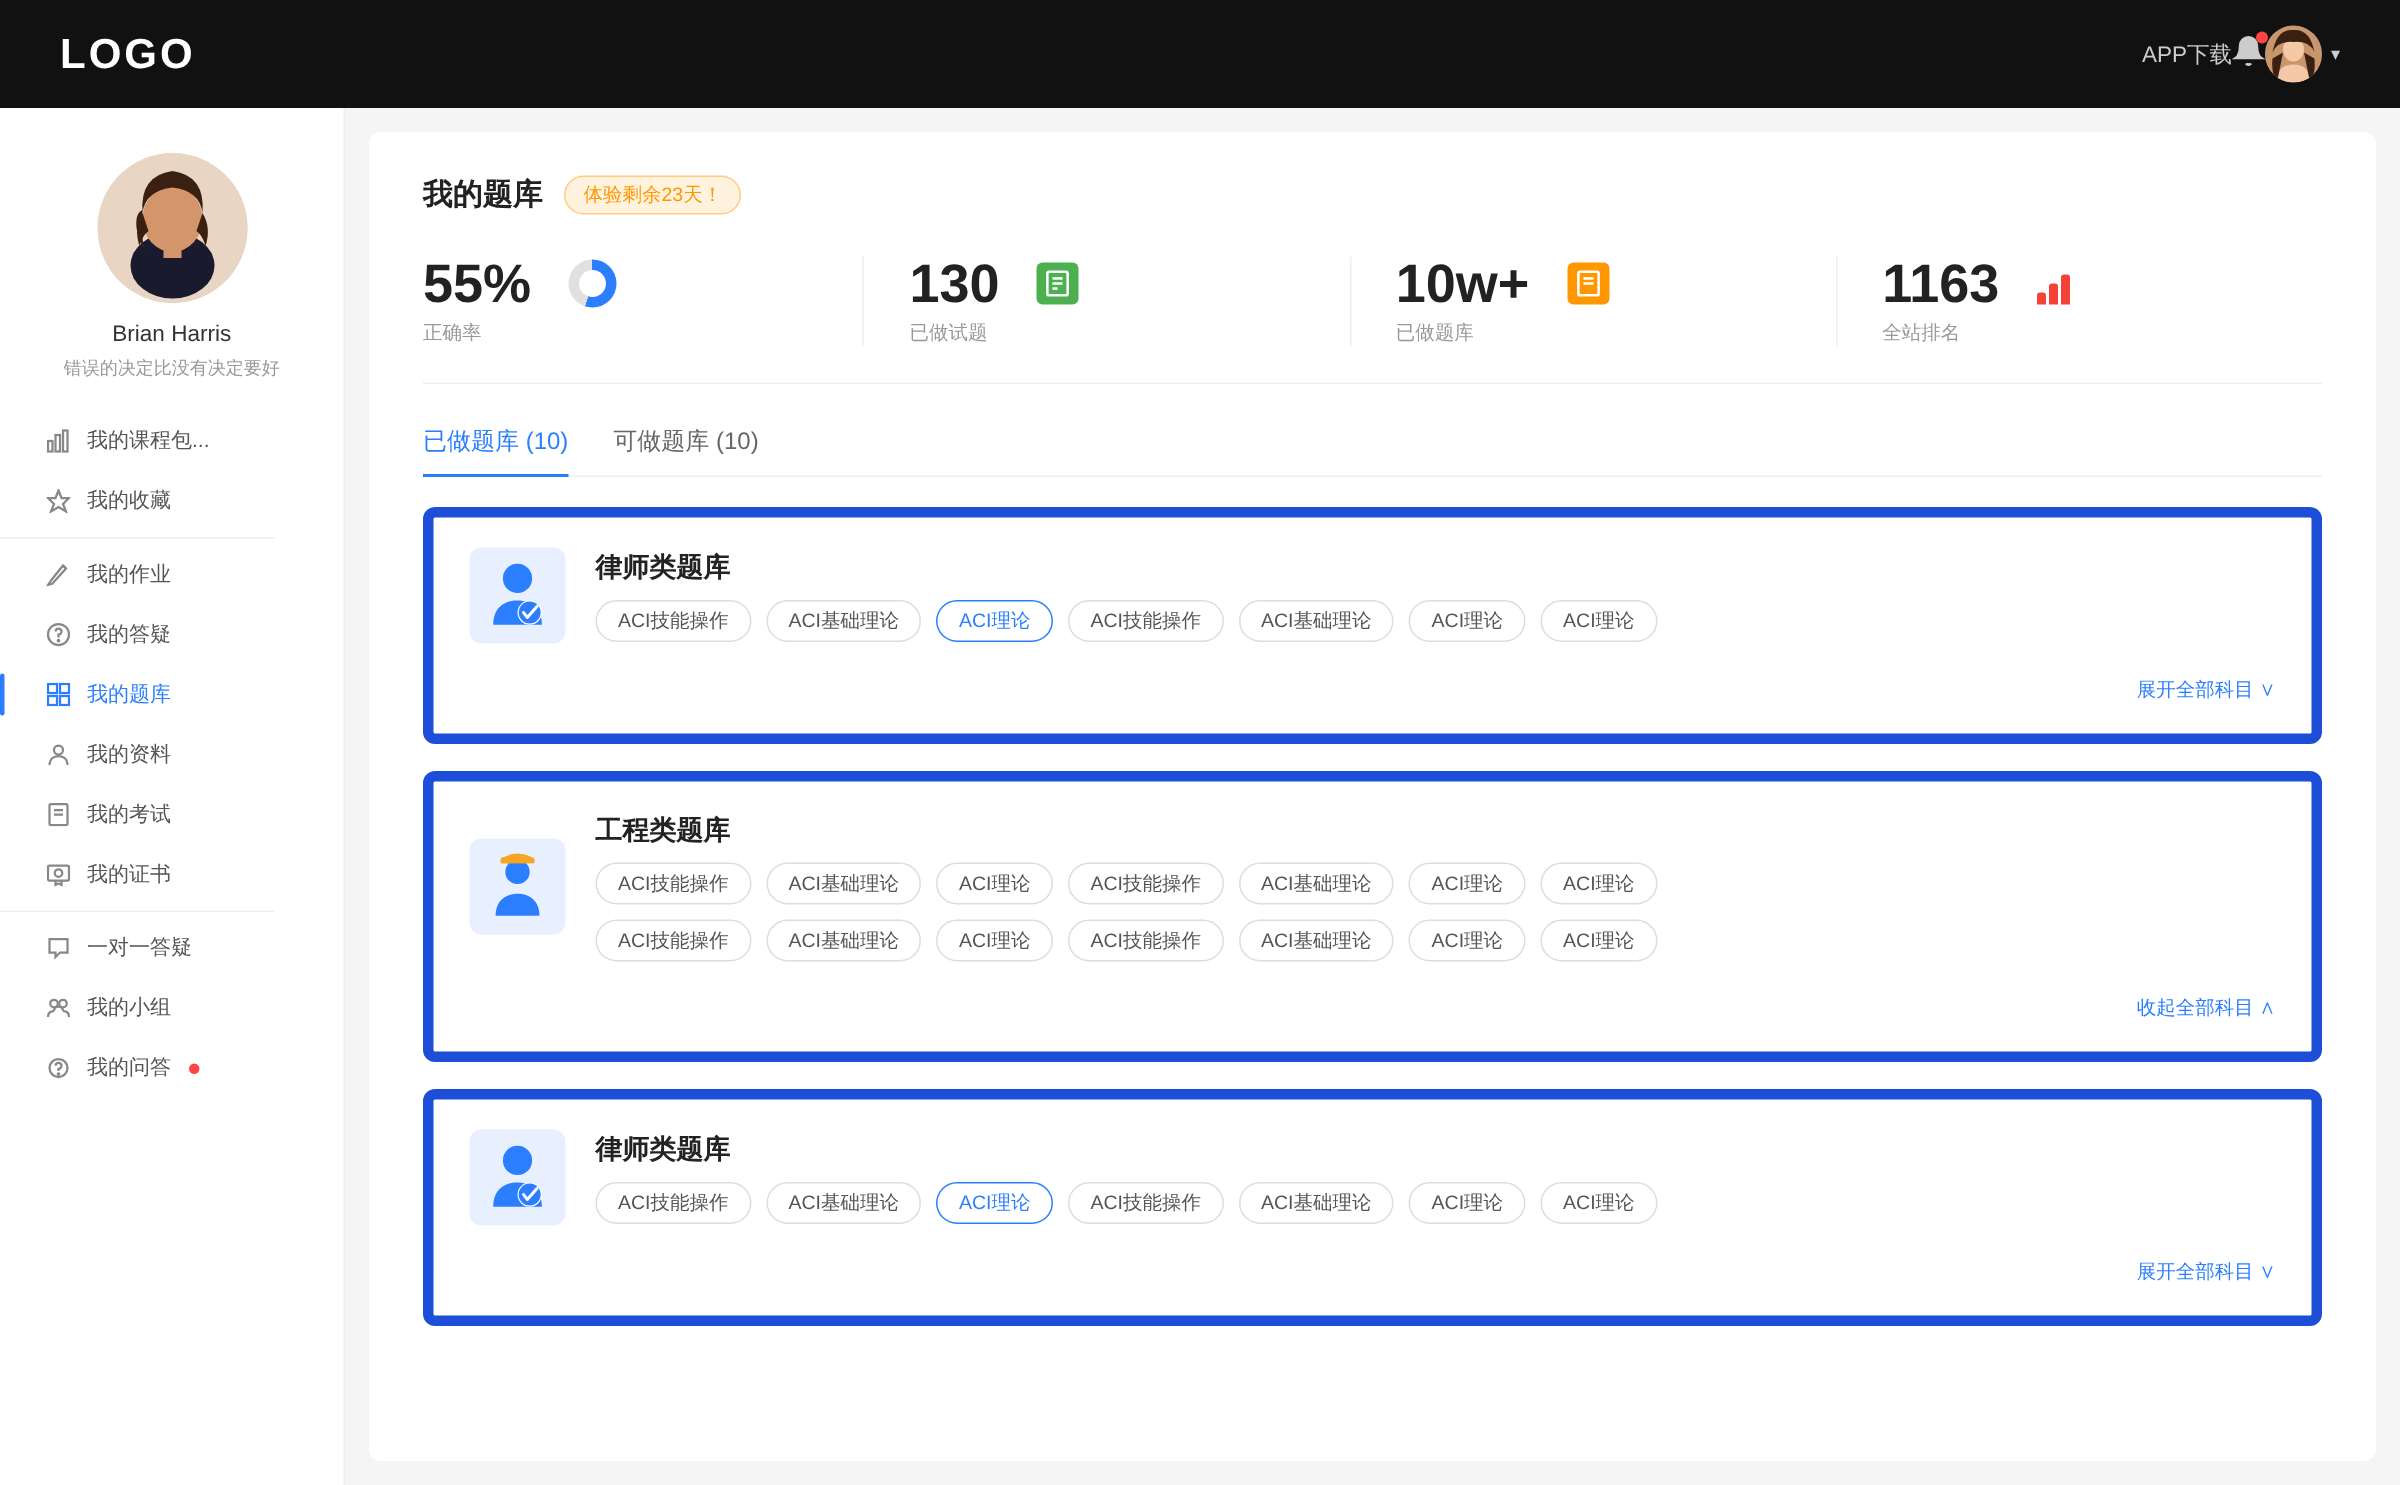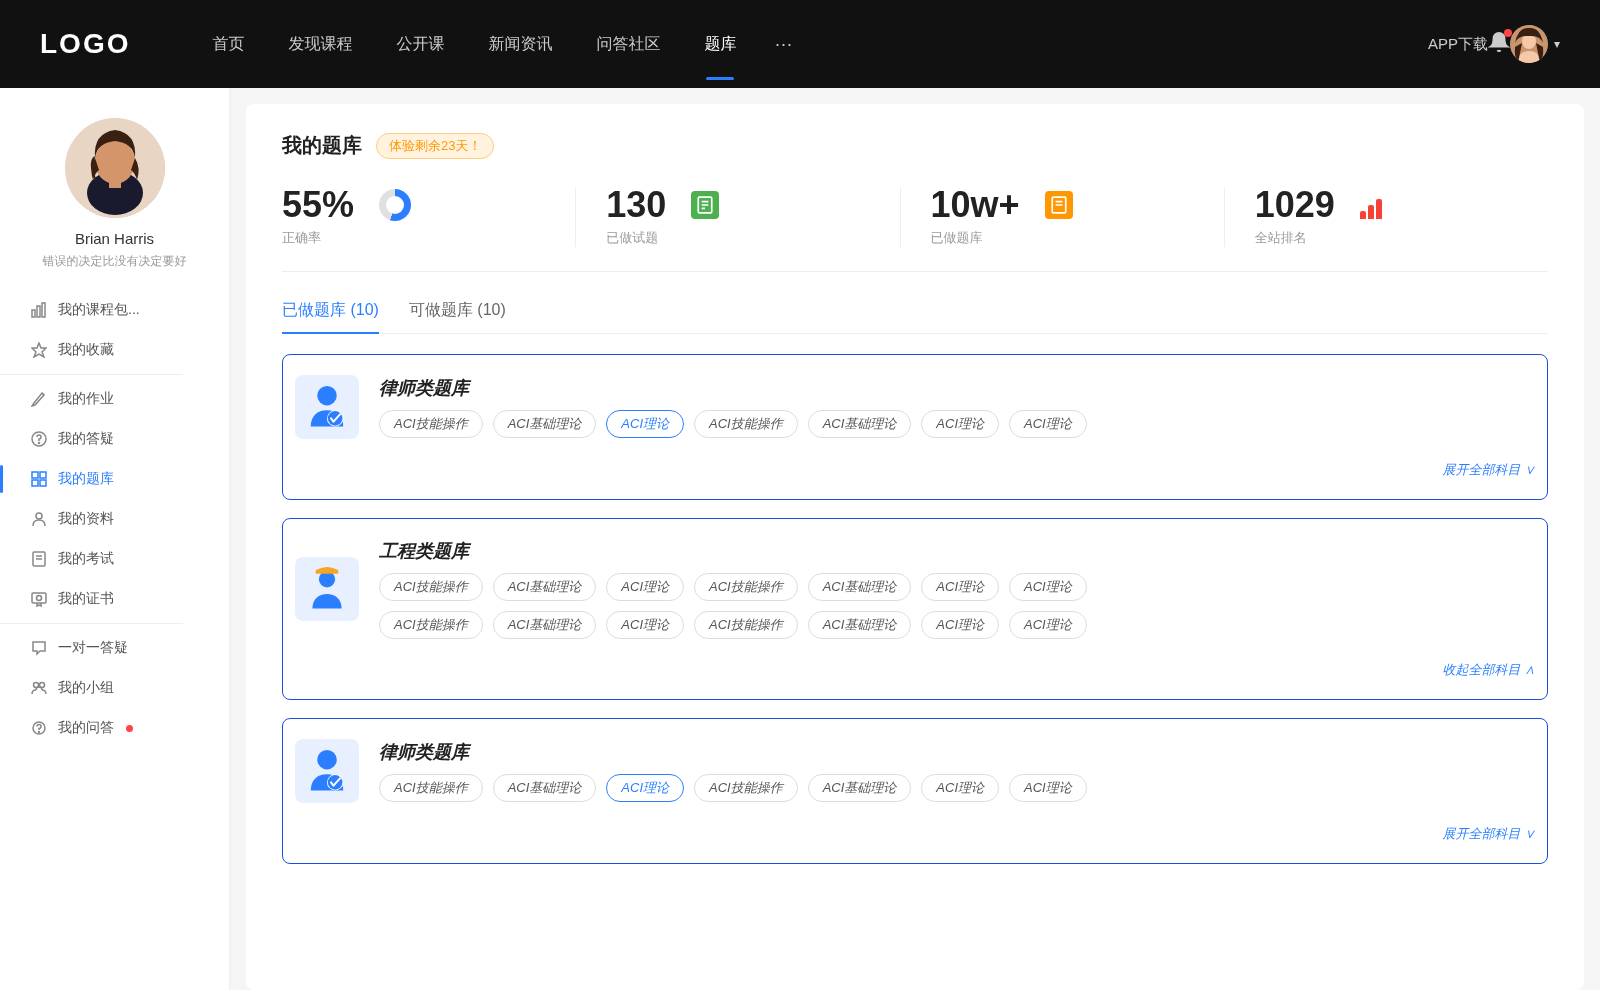--- a/index.html
+++ b/index.html
@@ -1,21 +1,21 @@
 <!DOCTYPE html>
 <html><head>
   <meta charset="utf-8">
   <style>
     * { margin: 0; padding: 0; box-sizing: border-box; }
     body { font-family: 'PingFang SC', 'Microsoft YaHei', sans-serif; background: #f5f5f5; width: 1600px; height: 990px; overflow: hidden; }
 
     
     .navbar {
       background: #111;
-      height: 88px;
+      height: 72px;
       display: flex;
       align-items: center;
       padding: 0 40px;
       gap: 0;
     }
     .navbar-logo {
       color: white;
       font-size: 28px;
       font-weight: bold;
       letter-spacing: 2px;
@@ -177,27 +177,26 @@
     .tab-item.active::after {
       content: '';
       position: absolute;
       bottom: -1px; left: 0; right: 0;
       height: 2px;
       background: #2b7fff;
     }
 
     
     .bank-card {
-      border: 1px solid #1d4ed8;
+      border: 7px solid #1d4ed8;
       border-radius: 8px;
-      padding: 20px 12px;
+      padding: 20px 24px;
       margin-bottom: 18px;
       display: flex;
       flex-direction: column;
-      font-style: italic;
     }
     .bank-card-header { display: flex; align-items: center; gap: 20px; margin-bottom: 14px; }
     .bank-icon {
       width: 64px; height: 64px;
       background: #e8f0ff;
       border-radius: 8px;
       display: flex; align-items: center; justify-content: center;
       flex-shrink: 0;
     }
     .bank-name { font-size: 18px; font-weight: bold; color: #222; margin-bottom: 10px; }
@@ -253,29 +252,20 @@
       background: #f44336;
       width: 6px;
       border-radius: 2px 2px 0 0;
     }
   </style>
 </head>
 <body>
 
 <nav class="navbar">
   <div class="navbar-logo">LOGO</div>
-  <div class="navbar-nav">
-    <div class="nav-item">首页</div>
-    <div class="nav-item">发现课程</div>
-    <div class="nav-item">公开课</div>
-    <div class="nav-item">新闻资讯</div>
-    <div class="nav-item">问答社区</div>
-    <div class="nav-item active">题库</div>
-    <div class="nav-more">···</div>
-  </div>
   <div class="navbar-right">
     <span class="app-download">APP下载</span>
     <div class="bell-icon">
       <svg viewBox="0 0 24 24" fill="none" stroke="#ccc" stroke-width="2">
           <path d="M18 8A6 6 0 0 0 6 8c0 7-3 9-3 9h18s-3-2-3-9"></path>
           <path d="M13.73 21a2 2 0 0 1-3.46 0"></path>
         </svg>
       <div class="bell-dot"></div>
     </div>
     <div class="avatar-wrap">
@@ -469,21 +459,21 @@
                 <rect x="2" y="1" width="12" height="14" rx="1" stroke="white" stroke-width="1.5"></rect>
                 <line x1="5" y1="5" x2="11" y2="5" stroke="white" stroke-width="1.5"></line>
                 <line x1="5" y1="8" x2="11" y2="8" stroke="white" stroke-width="1.5"></line>
               </svg>
           </div>
         </div>
         <span class="stat-label">已做题库</span>
       </div>
       <div class="stat-item">
         <div class="stat-value-row">
-          <span class="stat-value">1029</span>
+          <span class="stat-value">1163</span>
           <div class="chart-icon-red">
             <div class="chart-bar" style="height:8px;"></div>
             <div class="chart-bar" style="height:14px;"></div>
             <div class="chart-bar" style="height:20px;"></div>
           </div>
         </div>
         <span class="stat-label">全站排名</span>
       </div>
     </div>
 

